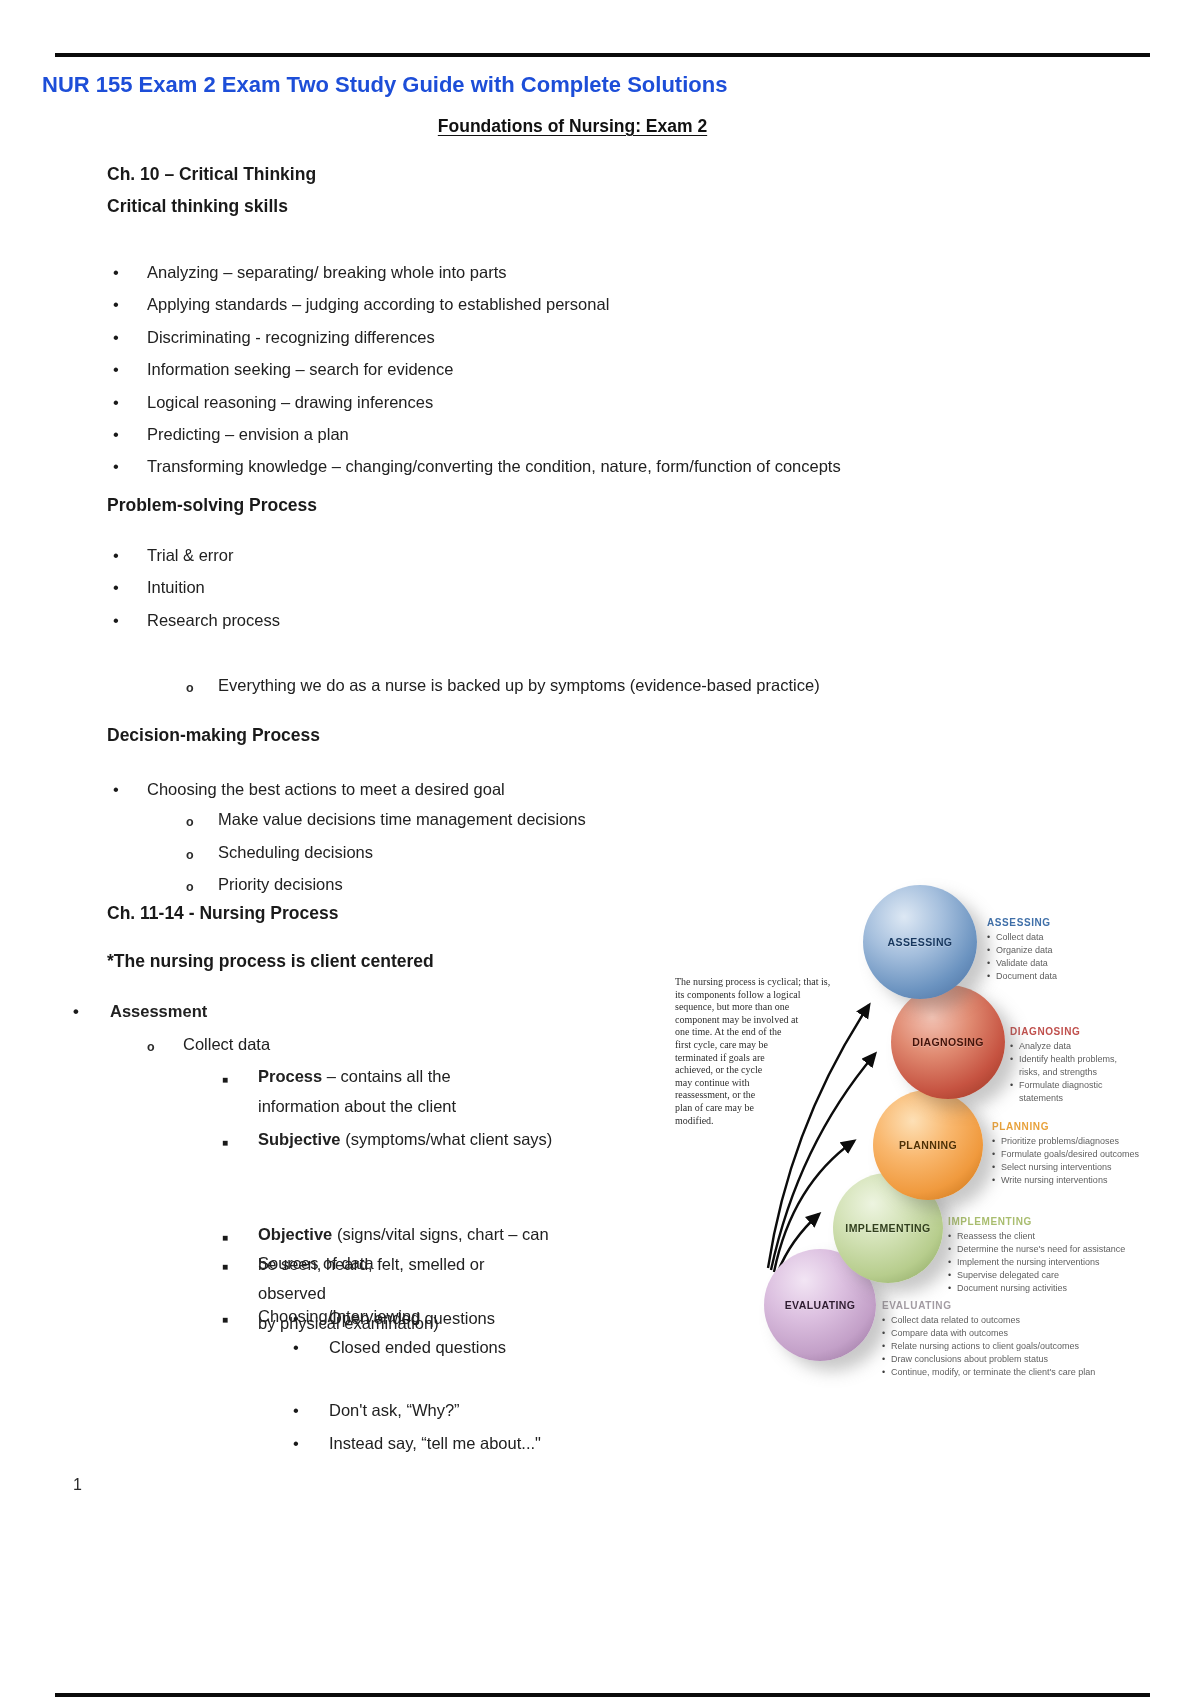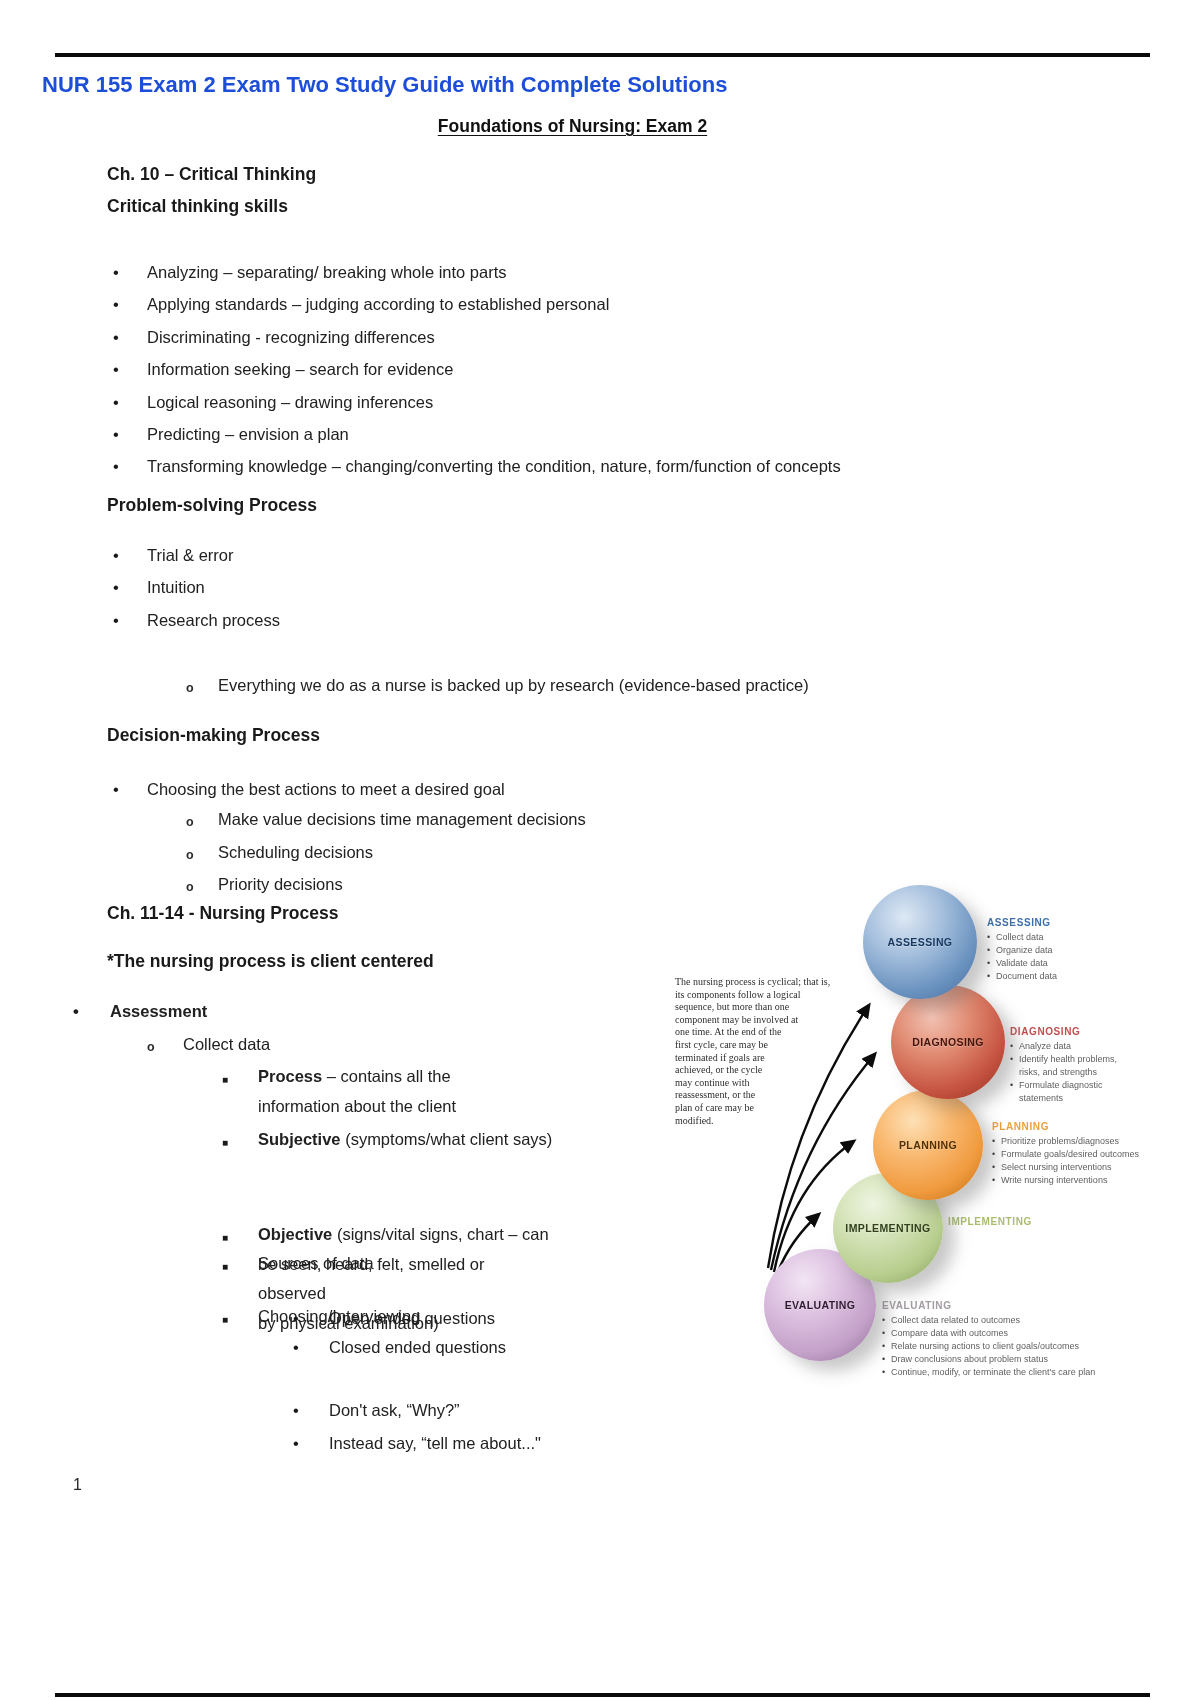--- a/index.html
+++ b/index.html
@@ -106,21 +106,21 @@
   <div class="li l1" style="top:355px"><span>Information seeking – search for evidence</span></div>
   <div class="li l1" style="top:388px"><span>Logical reasoning – drawing inferences</span></div>
   <div class="li l1" style="top:420px"><span>Predicting – envision a plan</span></div>
   <div class="li l1" style="top:452px"><span>Transforming knowledge – changing/converting the condition, nature, form/function of concepts</span></div>
 
   <div class="heading" style="top:495px">Problem-solving Process</div>
 
   <div class="li l1" style="top:541px"><span>Trial &amp; error</span></div>
   <div class="li l1" style="top:573px"><span>Intuition</span></div>
   <div class="li l1" style="top:606px"><span>Research process</span></div>
-  <div class="li l2" style="top:671px"><span>Everything we do as a nurse is backed up by research (evidence-based practice)</span></div>
+  <div class="li l2" style="top:671px"><span>Everything we do as a nurse is backed up by symptoms (evidence-based practice)</span></div>
 
   <div class="heading" style="top:725px">Decision-making Process</div>
 
   <div class="li l1" style="top:775px"><span>Choosing the best actions to meet a desired goal</span></div>
   <div class="li l2" style="top:805px"><span>Make value decisions time management decisions</span></div>
   <div class="li l2" style="top:838px"><span>Scheduling decisions</span></div>
   <div class="li l2" style="top:870px"><span>Priority decisions</span></div>
 
   <div class="heading" style="top:903px">Ch. 11-14 - Nursing Process</div>
   <div class="heading" style="top:951px">*The nursing process is client centered</div>
@@ -215,20 +215,27 @@
       <ul>
         <li>Prioritize problems/diagnoses</li>
         <li>Formulate goals/desired outcomes</li>
         <li>Select nursing interventions</li>
         <li>Write nursing interventions</li>
       </ul>
     </div>
 
     <div class="ann ann-impl">
       <div class="ann-h">IMPLEMENTING</div>
+      <ul>
+        <li>Reassess the client</li>
+        <li>Determine the nurse's need for assistance</li>
+        <li>Implement the nursing interventions</li>
+        <li>Supervise delegated care</li>
+        <li>Document nursing activities</li>
+      </ul>
     </div>
 
     <div class="ann ann-eval">
       <div class="ann-h">EVALUATING</div>
       <ul>
         <li>Collect data related to outcomes</li>
         <li>Compare data with outcomes</li>
         <li>Relate nursing actions to client goals/outcomes</li>
         <li>Draw conclusions about problem status</li>
         <li>Continue, modify, or terminate the client's care plan</li>

